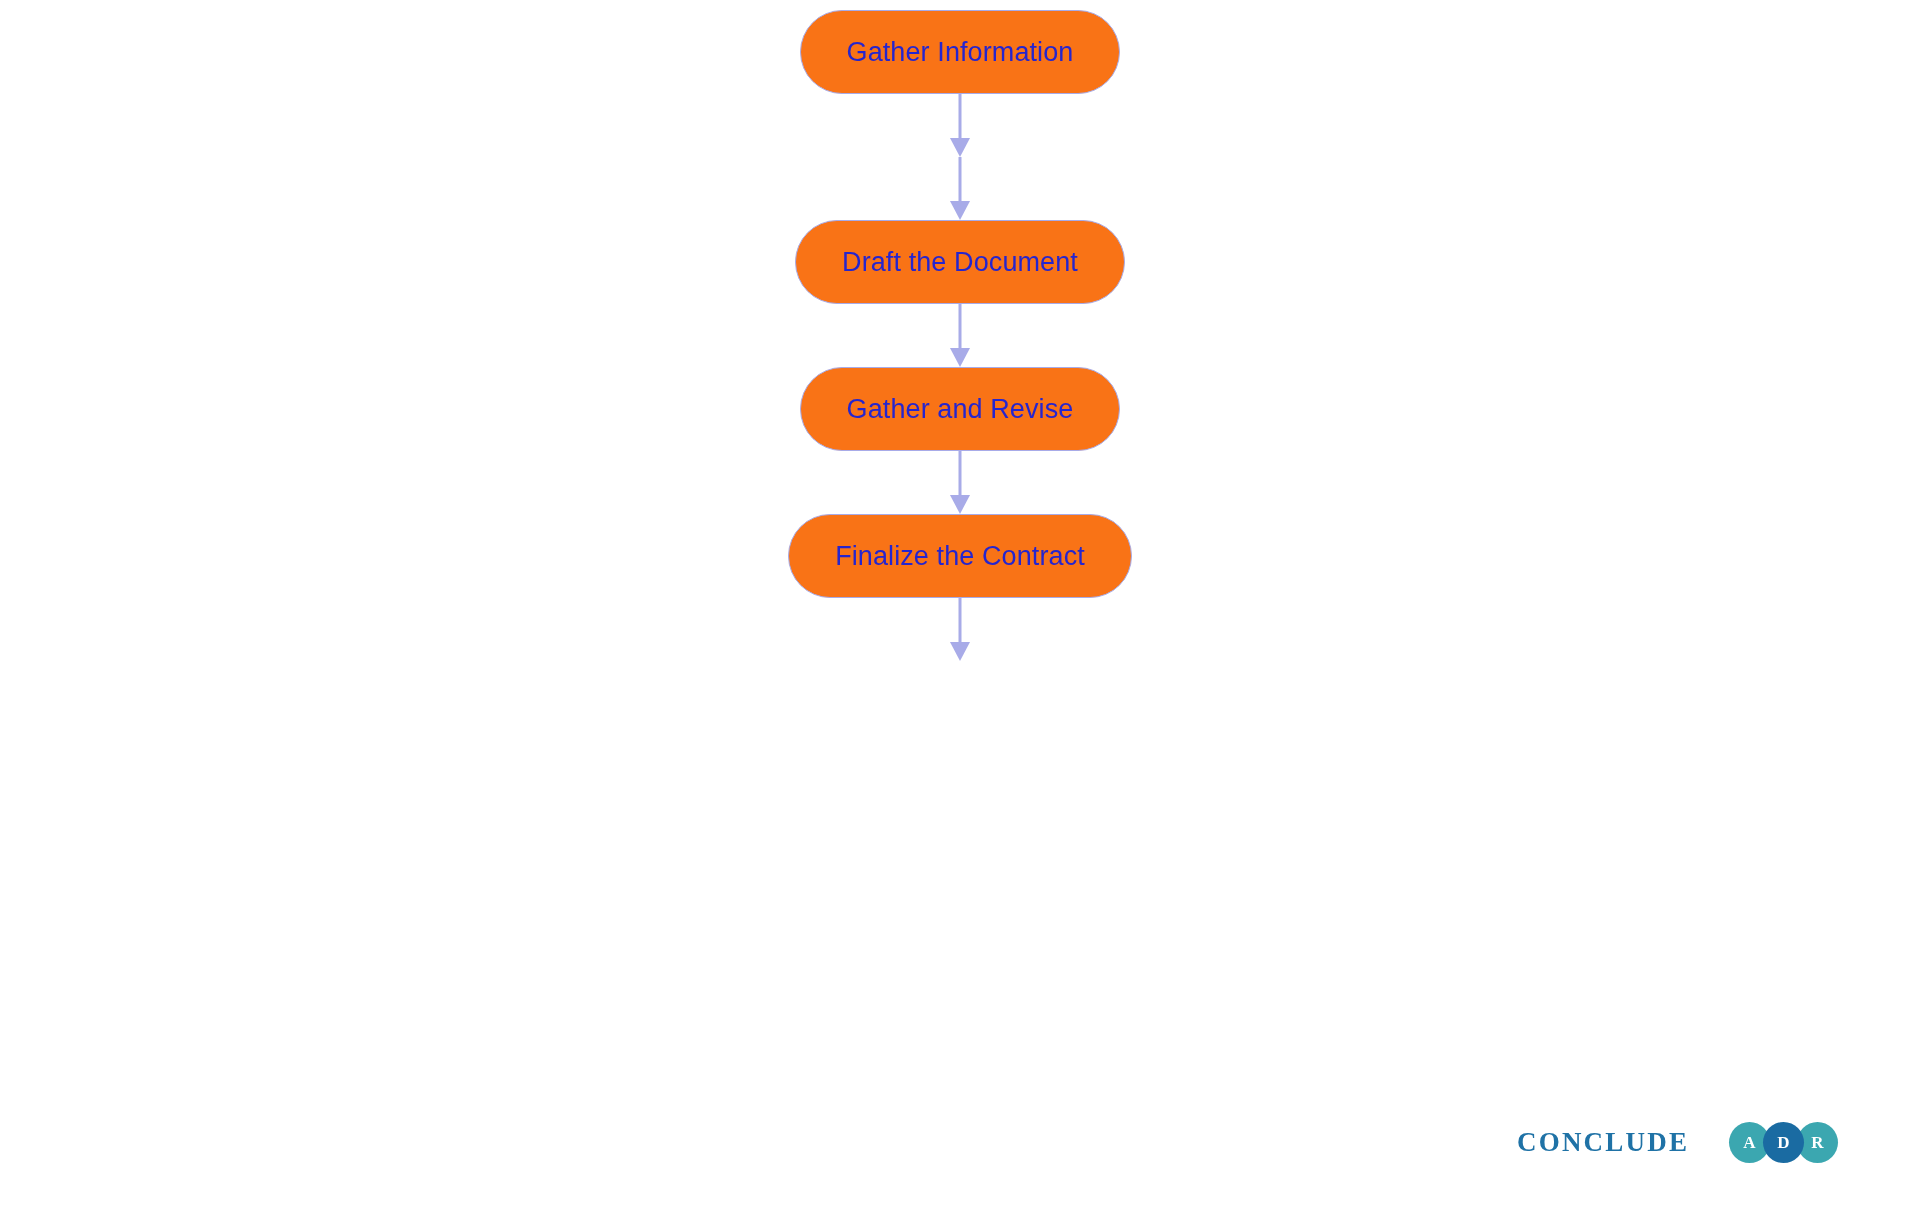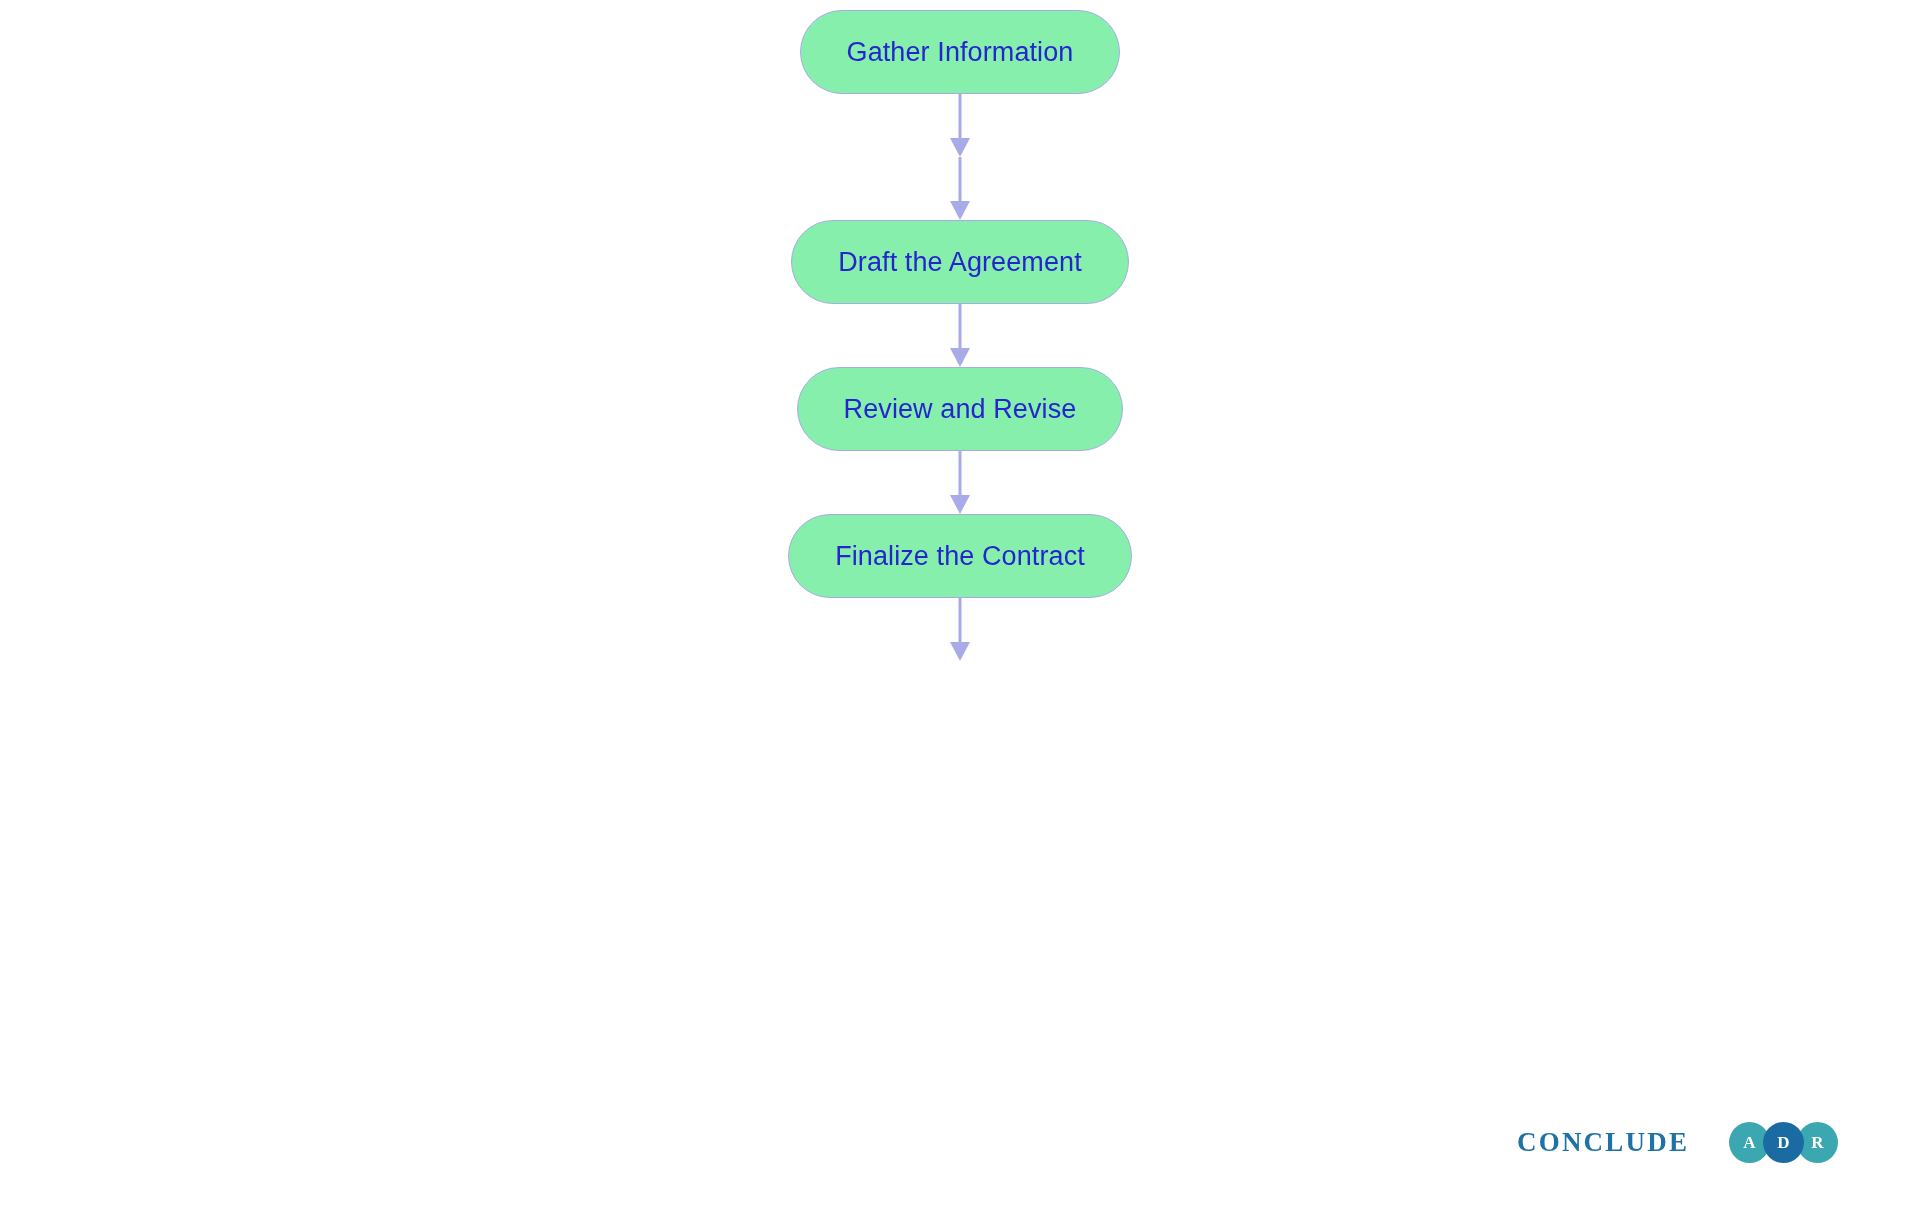--- a/index.html
+++ b/index.html
@@ -30,21 +30,21 @@
     position: absolute;
     left: 0;
     top: 0;
     width: 1920px;
     display: flex;
     flex-direction: column;
     align-items: center;
   }
 
   .flow-node {
-    background: #86efac;
+    background: #f97316;
     border: 1.6px solid #a8abe8;
     border-radius: 999px;
     color: #2525cf;
     font-size: 27px;
     font-weight: 400;
     letter-spacing: 0.1px;
     display: flex;
     align-items: center;
     justify-content: center;
     white-space: nowrap;
@@ -137,30 +137,30 @@
       <div class="connector-head"></div>
     </div>
 
 
     <div class="flow-connector">
       <div class="connector-line"></div>
       <div class="connector-head"></div>
     </div>
 
     <div class="flow-node">
-      <span>Draft the Agreement</span>
+      <span>Draft the Document</span>
     </div>
 
     <div class="flow-connector">
       <div class="connector-line"></div>
       <div class="connector-head"></div>
     </div>
 
     <div class="flow-node">
-      <span>Review and Revise</span>
+      <span>Gather and Revise</span>
     </div>
 
     <div class="flow-connector">
       <div class="connector-line"></div>
       <div class="connector-head"></div>
     </div>
 
     <div class="flow-node">
       <span>Finalize the Contract</span>
     </div>

